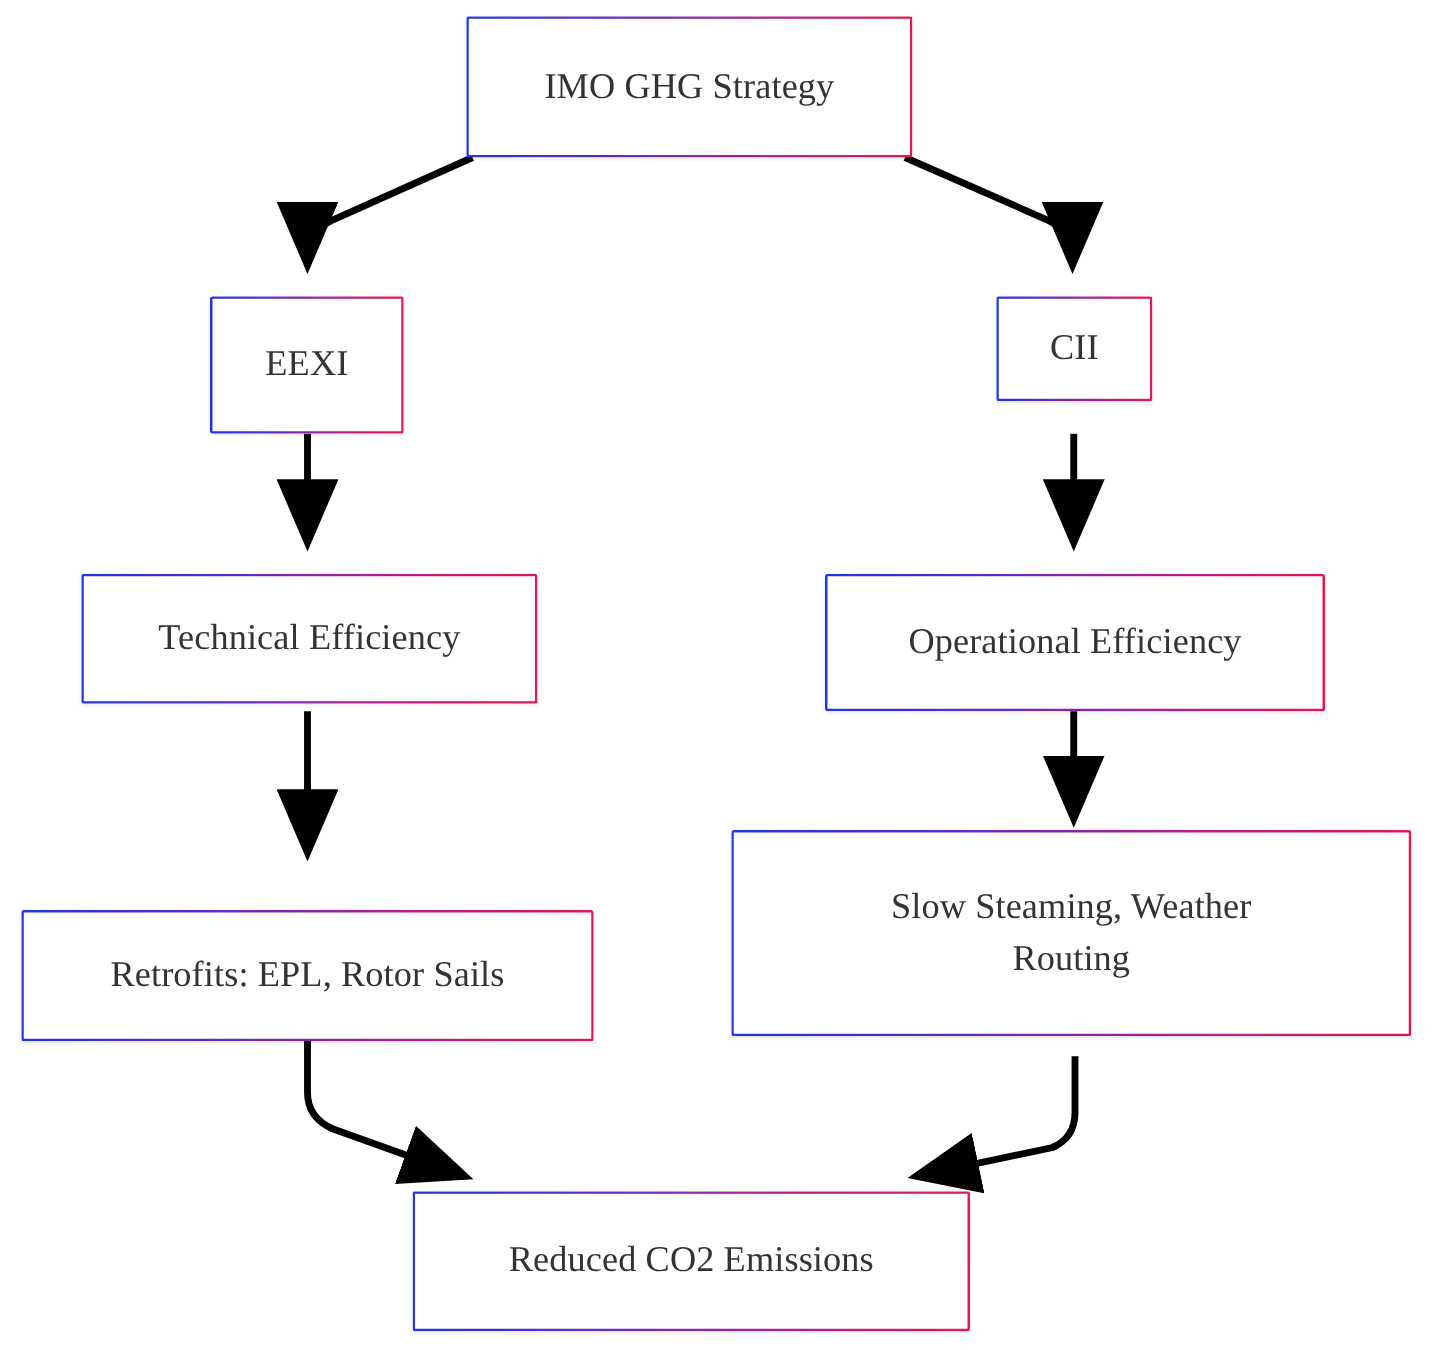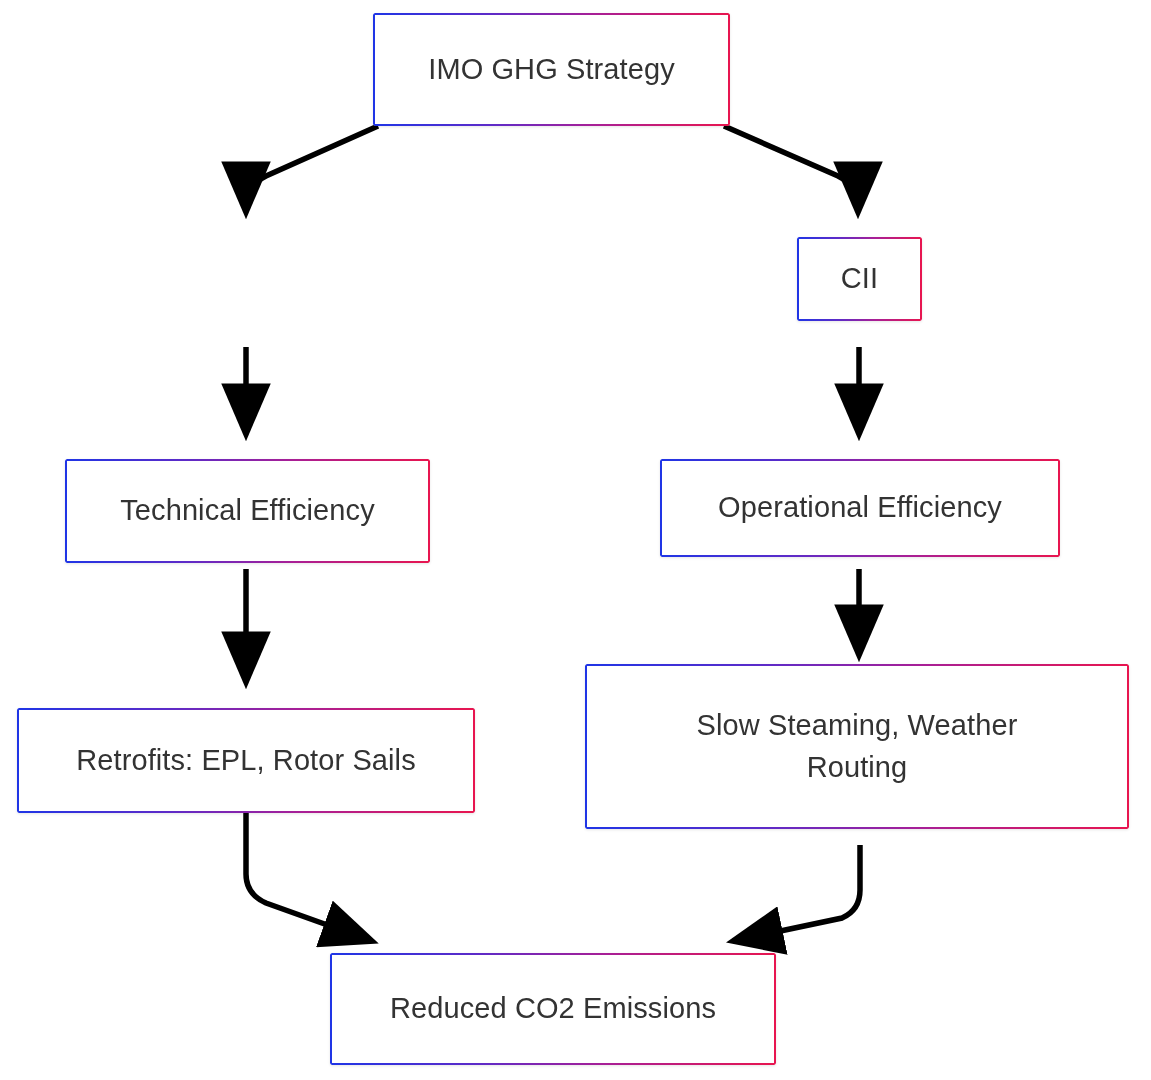--- a/index.html
+++ b/index.html
@@ -52,29 +52,30 @@
     color: #333333;
     font-size: 29px;
     line-height: 1.28;
     font-weight: 400;
     letter-spacing: 0.1px;
     white-space: pre-line;
   }
   
   .grad-border {
     background-image: linear-gradient(90deg, #1f35e6 0%, #5d2bc8 33%, #a81f96 62%, #e8154f 100%);
+    font-family: Liberation Serif, serif;
   }
 
   
   #node-imo      { left: 373px; top: 13px;  width: 357px; height: 113px; }
   #node-eexi     { left: 168px; top: 237px; width: 155px; height: 110px; }
   #node-cii      { left: 797px; top: 237px; width: 125px; height: 84px; }
   #node-tech     { left: 65px;  top: 459px; width: 365px; height: 104px; }
-  #node-oper     { left: 660px; top: 459px; width: 400px; height: 98px; justify-content: center; }
-  #node-retro    { left: 17px;  top: 708px; width: 458px; height: 105px; }
+  #node-oper     { left: 660px; top: 459px; width: 400px; height: 110px; justify-content: center; }
+  #node-retro    { left: 17px;  top: 728px; width: 458px; height: 105px; }
   #node-slow     { left: 585px; top: 664px; width: 544px; height: 165px; }
   #node-reduced  { left: 330px; top: 953px; width: 446px; height: 112px; }
 
   #node-slow .node-label { line-height: 1.44; }
 </style>
 </head>
 <body>
 
 <div id="canvas">
 
@@ -101,20 +102,25 @@
 
     <path d="M 860,845 L 860,890 Q 860,910 842,918 L 733,941" fill="none" stroke="#000000" stroke-width="5.5" stroke-linecap="butt" marker-end="url(#arrowhead)"></path>
   </svg>
 
   <div class="node grad-border" id="node-imo">
     <div class="node-inner">
       <span class="node-label">IMO GHG Strategy</span>
     </div>
   </div>
 
+  <div class="node grad-border" id="node-eexi">
+    <div class="node-inner">
+      <span class="node-label">EEXI</span>
+    </div>
+  </div>
 
   <div class="node grad-border" id="node-cii">
     <div class="node-inner">
       <span class="node-label">CII</span>
     </div>
   </div>
 
   <div class="node grad-border" id="node-tech">
     <div class="node-inner">
       <span class="node-label">Technical Efficiency</span>

